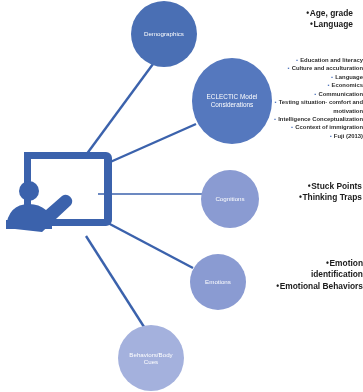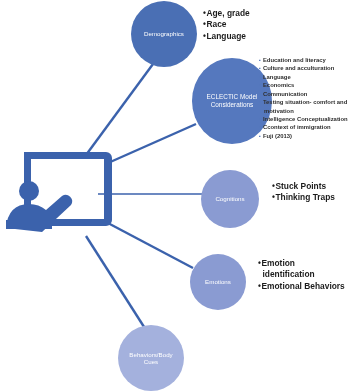--- a/index.html
+++ b/index.html
@@ -75,20 +75,21 @@
     width: 66px; height: 66px;
     background: #a4b1dd;
     font-size: 6.2px;
   }
   
   .bullets {
     position: absolute;
     margin: 0;
     padding: 0;
     list-style: none;
+    text-align: right;
   }
   .bullets li {
     display: block;
     white-space: pre-line;
   }
   
   .bullets-bold li {
     font-size: 8.4px;
     font-weight: bold;
     color: #1c1c1c;
@@ -160,21 +161,20 @@
     <span class="node-label">Emotions</span>
   </div>
 
   <div class="node" id="node-behaviors">
     <span class="node-label">Behaviors/Body
 Cues</span>
   </div>
 
   <ul class="bullets bullets-bold" id="bullets-demographics">
     <li>Age, grade</li>
-    <li>Race</li>
     <li>Language</li>
   </ul>
 
   <ul class="bullets bullets-small" id="bullets-eclectic">
     <li>Education and literacy</li>
     <li>Culture and acculturation</li>
     <li>Language</li>
     <li>Economics</li>
     <li>Communication</li>
     <li>Testing situation- comfort and motivation</li>

